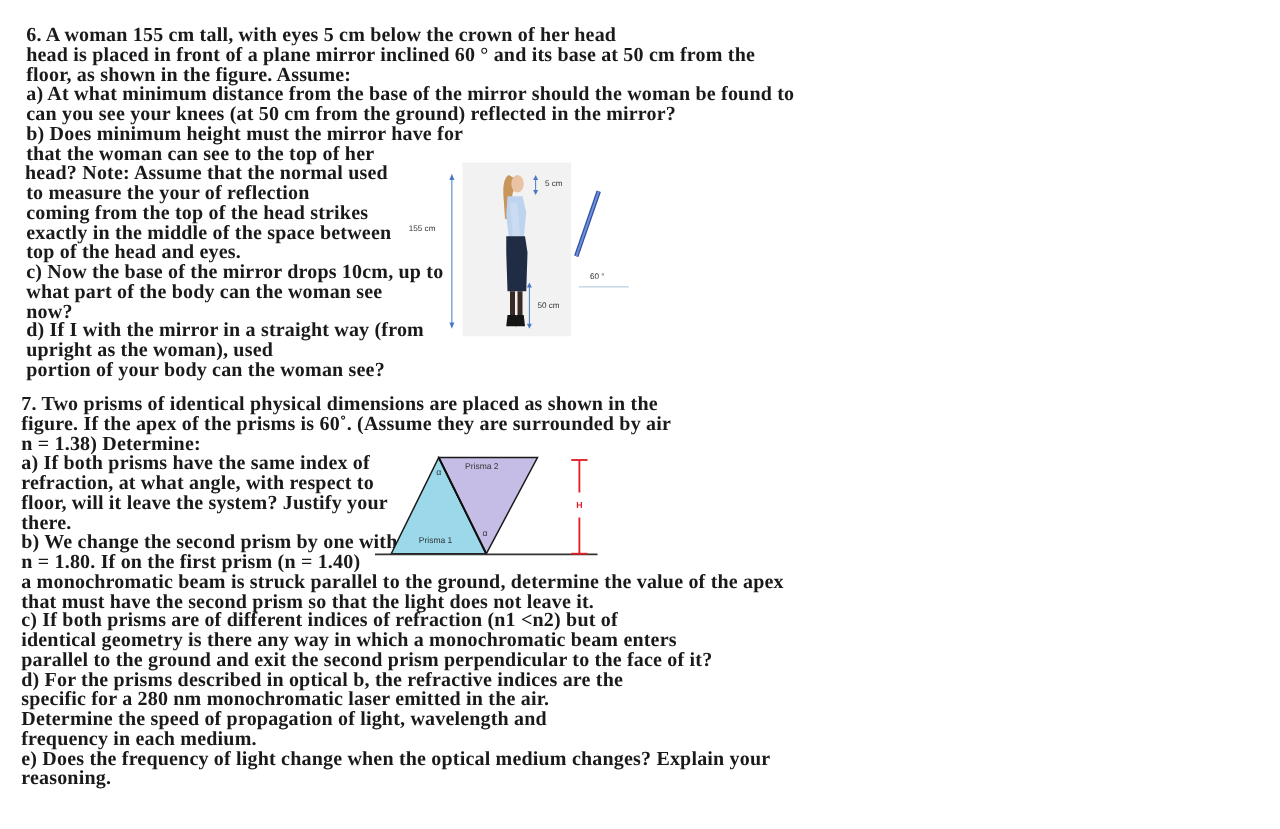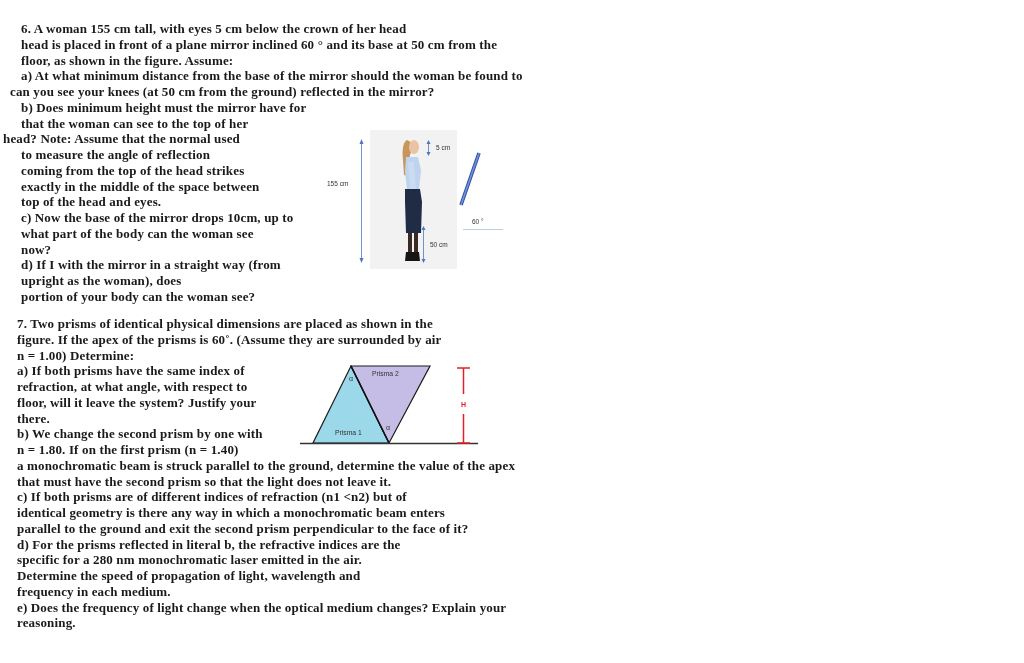--- a/index.html
+++ b/index.html
@@ -1,44 +1,44 @@
 <!DOCTYPE html>
 <html><head>
 <meta charset="utf-8">
 <style>
   html, body { margin:0; padding:0; background:#ffffff; }
   body { width:1024px; height:663px; position:relative; overflow:hidden;
          font-family:"Liberation Serif","DejaVu Serif",serif; color:#1a1a1a; }
-  .line { position:absolute; white-space:nowrap; font-weight:bold; font-size:13px;
+  .line { position:absolute; white-space:nowrap; font-weight:bold; font-size:16px;
           line-height:15px; letter-spacing:0.15px; }
   .fig { position:absolute; }
   .photo { position:absolute; left:370px; top:130px; width:87px; height:139px; background:#f2f2f3; }
   .lbl { position:absolute; font-family:"Liberation Sans","DejaVu Sans",sans-serif; font-size:6.5px; color:#333; white-space:nowrap; }
 </style>
 </head>
 <body>
 
 <div>
   <div class="line" style="left:21px;top:21px">6. A woman 155 cm tall, with eyes 5 cm below the crown of her head</div>
   <div class="line" style="left:21px;top:37px">head is placed in front of a plane mirror inclined 60 ° and its base at 50 cm from the</div>
   <div class="line" style="left:21px;top:53px">floor, as shown in the figure. Assume:</div>
   <div class="line" style="left:21px;top:68px">a) At what minimum distance from the base of the mirror should the woman be found to</div>
-  <div class="line" style="left:10px;top:84px">can you see your knees (at 50 cm from the ground) reflected in the mirror?</div>
+  <div class="line" style="left:21px;top:84px">can you see your knees (at 50 cm from the ground) reflected in the mirror?</div>
   <div class="line" style="left:21px;top:100px">b) Does minimum height must the mirror have for</div>
   <div class="line" style="left:21px;top:116px">that the woman can see to the top of her</div>
-  <div class="line" style="left:3px;top:131px">head? Note: Assume that the normal used</div>
-  <div class="line" style="left:21px;top:147px">to measure the angle of reflection</div>
+  <div class="line" style="left:20px;top:131px">head? Note: Assume that the normal used</div>
+  <div class="line" style="left:21px;top:147px">to measure the your of reflection</div>
   <div class="line" style="left:21px;top:163px">coming from the top of the head strikes</div>
   <div class="line" style="left:21px;top:179px">exactly in the middle of the space between</div>
   <div class="line" style="left:21px;top:194px">top of the head and eyes.</div>
   <div class="line" style="left:21px;top:210px">c) Now the base of the mirror drops 10cm, up to</div>
   <div class="line" style="left:21px;top:226px">what part of the body can the woman see</div>
   <div class="line" style="left:21px;top:242px">now?</div>
   <div class="line" style="left:21px;top:257px">d) If I with the mirror in a straight way (from</div>
-  <div class="line" style="left:21px;top:273px">upright as the woman), does</div>
+  <div class="line" style="left:21px;top:273px">upright as the woman), used</div>
   <div class="line" style="left:21px;top:289px">portion of your body can the woman see?</div>
 </div>
 
 <div>
   <div class="photo">
     <svg width="87" height="139" viewBox="0 0 87 139">
 
       <path d="M37 10 C33 12 32 20 33 30 L34 45 L38 46 L40 25 L44 14 Z" fill="#c8955a"></path>
 
       <ellipse cx="44" cy="17" rx="5" ry="7" fill="#e9c3a3"></ellipse>
@@ -81,33 +81,33 @@
 
   <div class="lbl" style="left:327px;top:180px">155 cm</div>
   <div class="lbl" style="left:436px;top:144px">5 cm</div>
   <div class="lbl" style="left:430px;top:241px">50 cm</div>
   <div class="lbl" style="left:472px;top:218px">60 °</div>
 </div>
 
 <div>
   <div class="line" style="left:17px;top:316px">7. Two prisms of identical physical dimensions are placed as shown in the</div>
   <div class="line" style="left:17px;top:332px">figure. If the apex of the prisms is 60˚. (Assume they are surrounded by air</div>
-  <div class="line" style="left:17px;top:348px">n = 1.00) Determine:</div>
+  <div class="line" style="left:17px;top:348px">n = 1.38) Determine:</div>
   <div class="line" style="left:17px;top:363px">a) If both prisms have the same index of</div>
   <div class="line" style="left:17px;top:379px">refraction, at what angle, with respect to</div>
   <div class="line" style="left:17px;top:395px">floor, will it leave the system? Justify your</div>
   <div class="line" style="left:17px;top:411px">there.</div>
   <div class="line" style="left:17px;top:426px">b) We change the second prism by one with</div>
   <div class="line" style="left:17px;top:442px">n = 1.80. If on the first prism (n = 1.40)</div>
   <div class="line" style="left:17px;top:458px">a monochromatic beam is struck parallel to the ground, determine the value of the apex</div>
   <div class="line" style="left:17px;top:474px">that must have the second prism so that the light does not leave it.</div>
   <div class="line" style="left:17px;top:489px">c) If both prisms are of different indices of refraction (n1 &lt;n2) but of</div>
   <div class="line" style="left:17px;top:505px">identical geometry is there any way in which a monochromatic beam enters</div>
   <div class="line" style="left:17px;top:521px">parallel to the ground and exit the second prism perpendicular to the face of it?</div>
-  <div class="line" style="left:17px;top:537px">d) For the prisms reflected in literal b, the refractive indices are the</div>
+  <div class="line" style="left:17px;top:537px">d) For the prisms described in optical b, the refractive indices are the</div>
   <div class="line" style="left:17px;top:552px">specific for a 280 nm monochromatic laser emitted in the air.</div>
   <div class="line" style="left:17px;top:568px">Determine the speed of propagation of light, wavelength and</div>
   <div class="line" style="left:17px;top:584px">frequency in each medium.</div>
   <div class="line" style="left:17px;top:600px">e) Does the frequency of light change when the optical medium changes? Explain your</div>
   <div class="line" style="left:17px;top:615px">reasoning.</div>
 </div>
 
 <div>
   <svg class="fig" style="left:0;top:0" width="1024" height="663">
 

